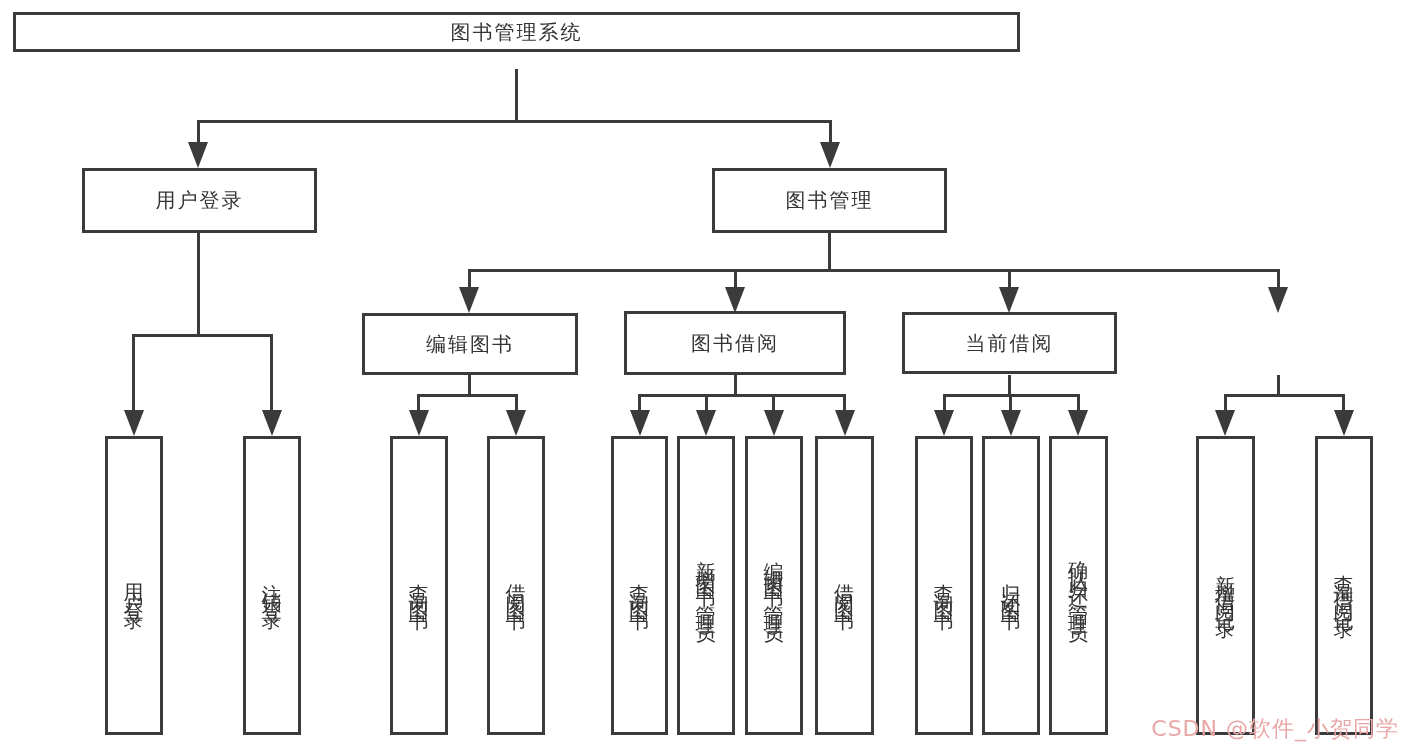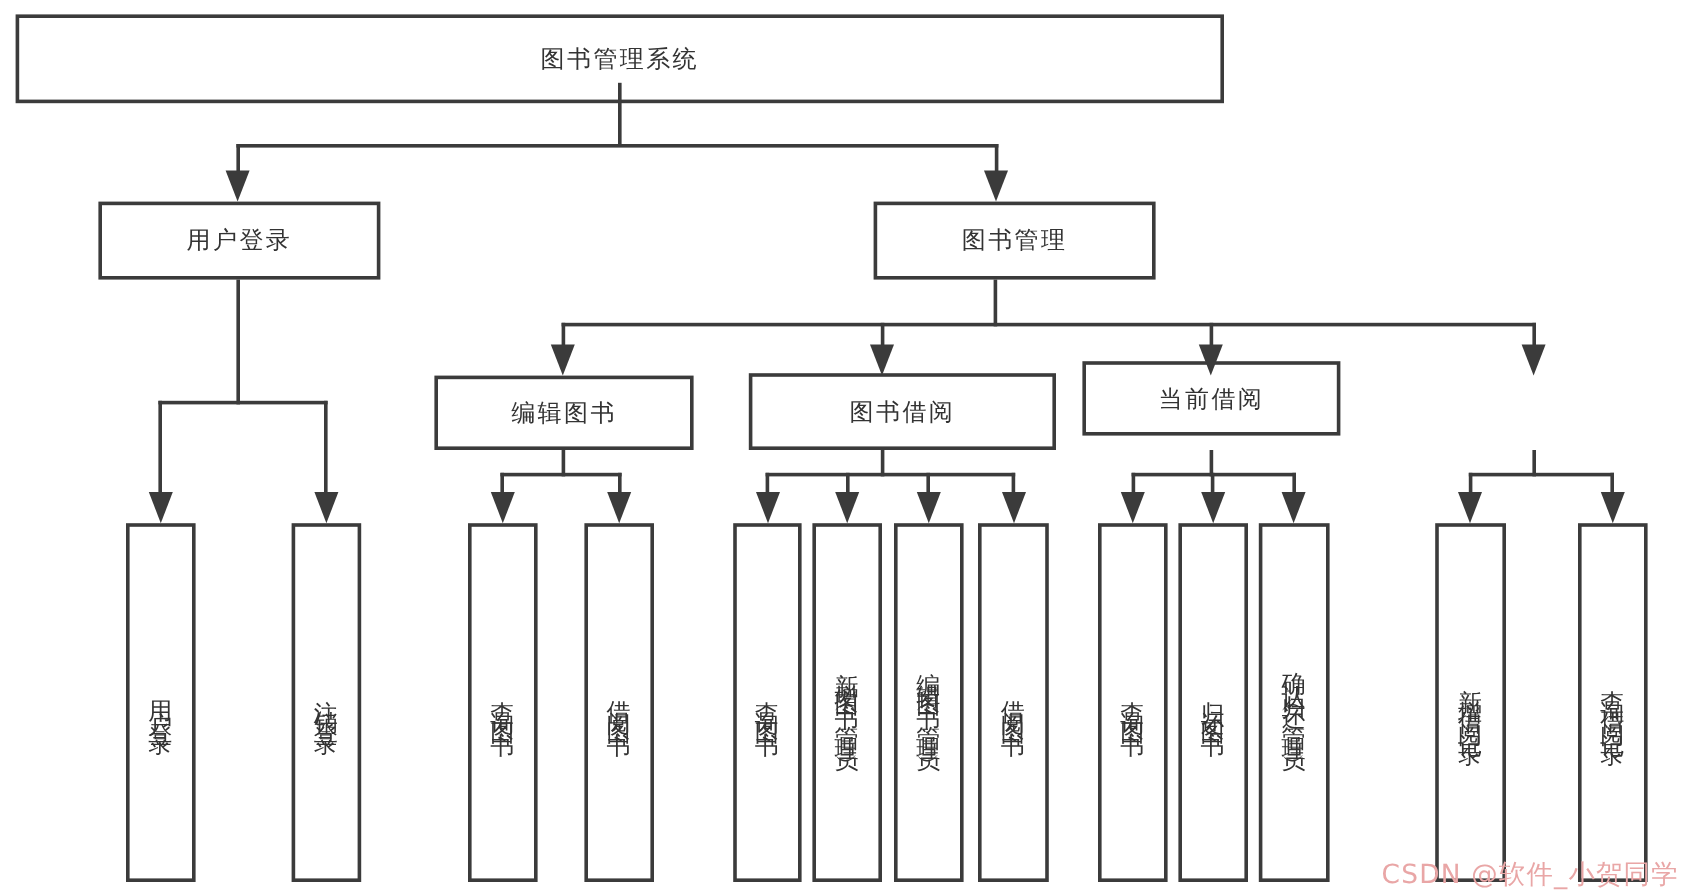--- a/index.html
+++ b/index.html
@@ -53,41 +53,41 @@
     letter-spacing: 1px;
     z-index: 5;
     white-space: nowrap;
   }
 </style>
 </head>
 <body>
 
 <div class="canvas">
 
-  <div class="box" style="left:13px; top:12px; width:1007px; height:74px;">
+  <div class="box" style="left:13px; top:12px; width:1007px; height:40px;">
     <span>图书管理系统</span>
   </div>
 
   <div class="box" style="left:82px; top:168px; width:235px; height:65px;">
     <span>用户登录</span>
   </div>
 
-  <div class="box" style="left:712px; top:168px; width:235px; height:65px;margin-left:16px;">
+  <div class="box" style="left:712px; top:168px; width:235px; height:65px;">
     <span>图书管理</span>
   </div>
 
   <div class="box" style="left:362px; top:313px; width:216px; height:62px;">
     <span>编辑图书</span>
   </div>
 
-  <div class="box" style="left:624px; top:311px; width:256px; height:64px;justify-content:center;">
+  <div class="box" style="left:624px; top:311px; width:222px; height:64px;justify-content:center;">
     <span>图书借阅</span>
   </div>
 
-  <div class="box" style="left:902px; top:301px; width:215px; height:62px;justify-content:center;">
+  <div class="box" style="left:902px; top:312px; width:215px; height:62px;justify-content:center;">
     <span>当前借阅</span>
   </div>
 
 
   <div class="box vbox" style="left:105px; top:436px; width:58px; height:299px;">
     <span>用户登录</span>
   </div>
 
   <div class="box vbox" style="left:243px; top:436px; width:58px; height:299px;">
     <span>注销登录</span>

